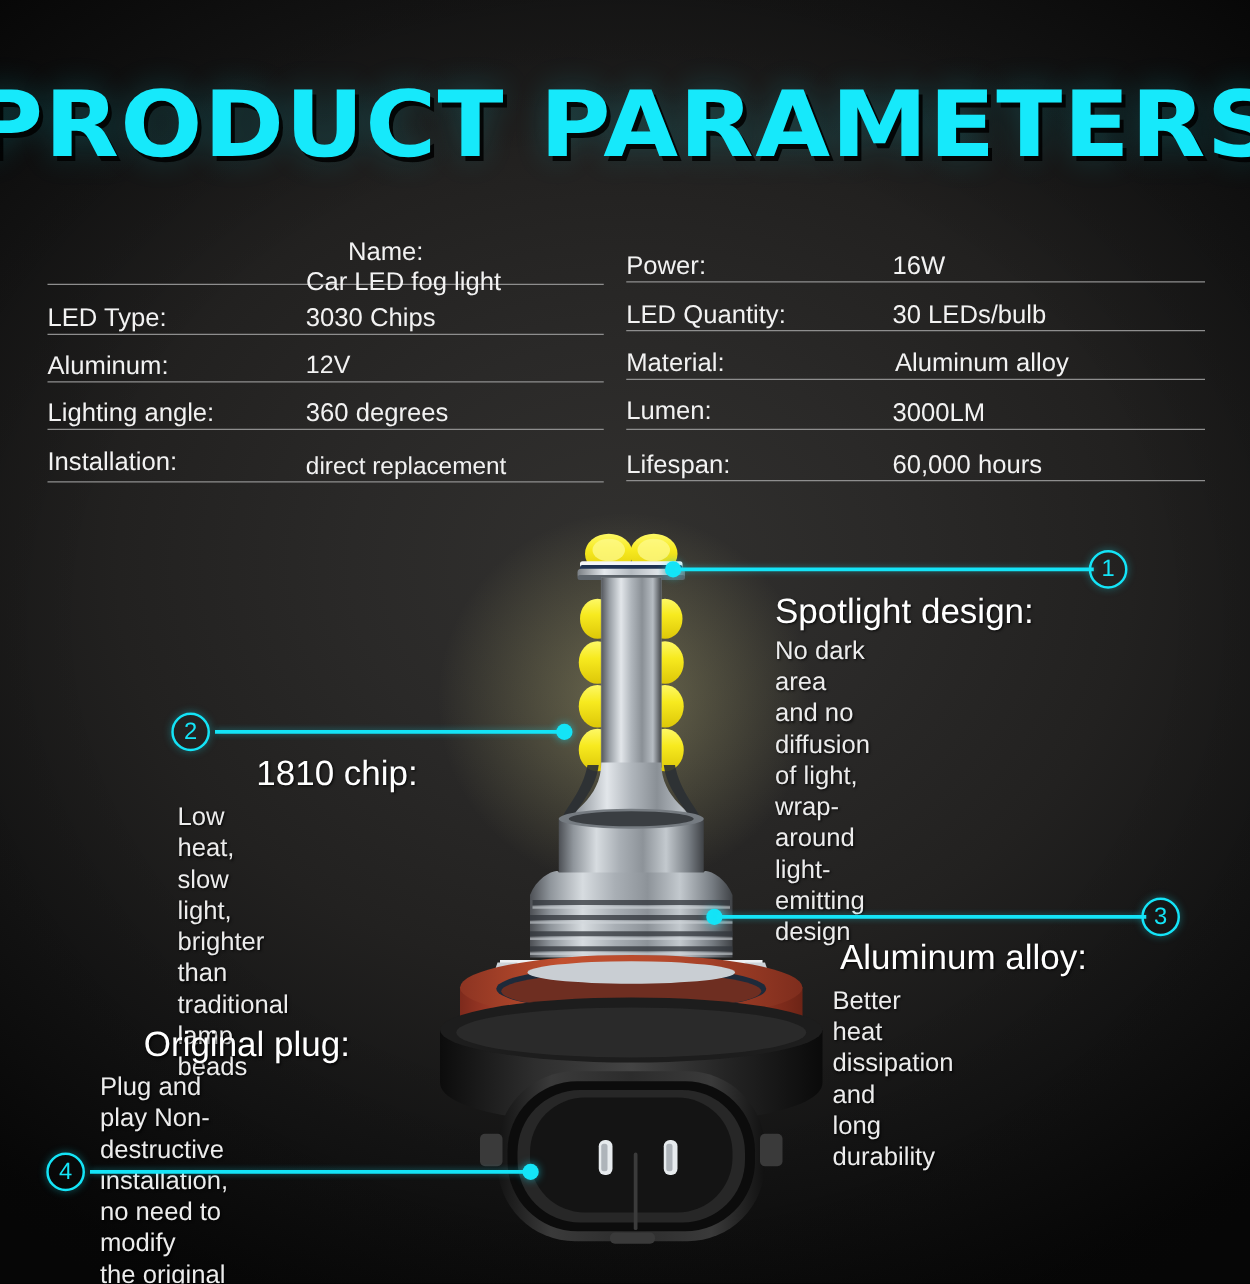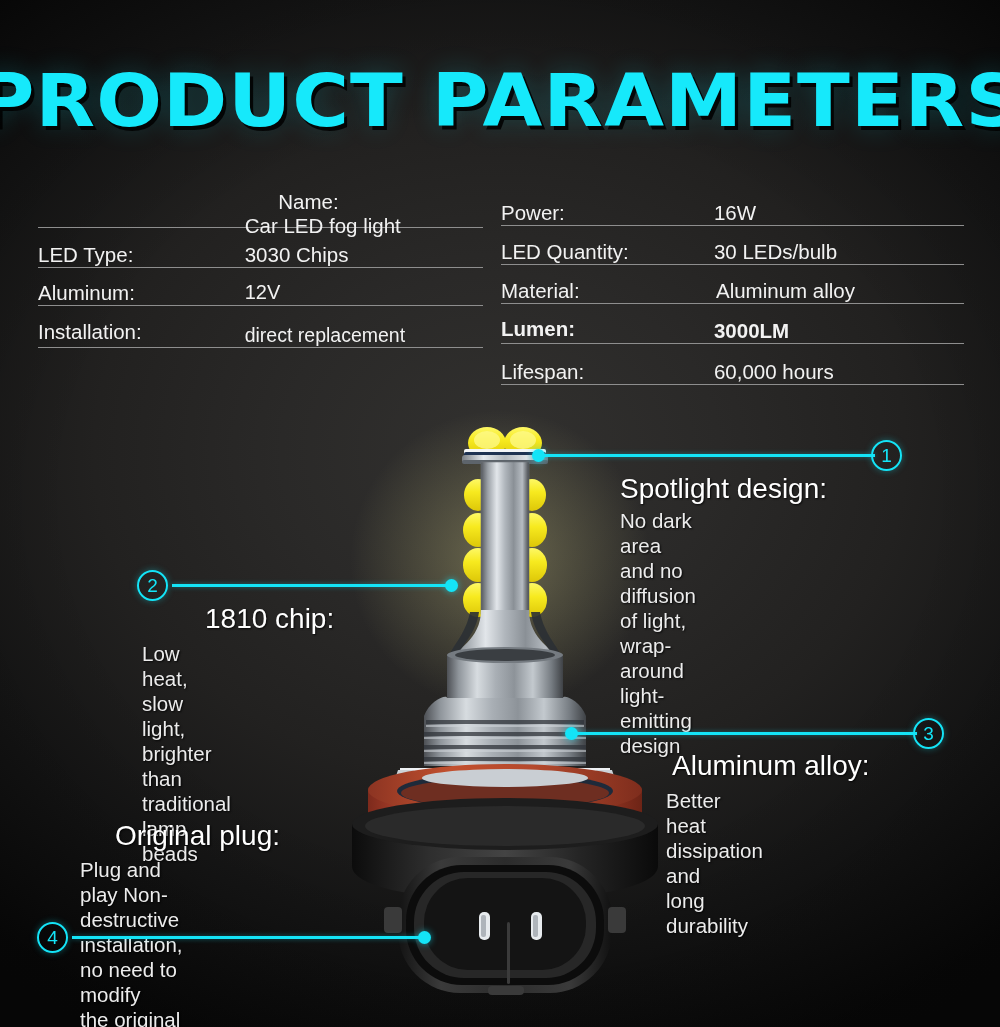--- a/index.html
+++ b/index.html
@@ -69,21 +69,21 @@
   
   .left  .r0 { height:38px;flex-direction:column; }
   .left  .r1 { height:40px; }
   .left  .r2 { height:38px; }
   .left  .r3 { height:38px; }
   .left  .r4 { height:42px; }
 
   .right .r0 { height:36px; }
   .right .r1 { height:39px; }
   .right .r2 { height:39px; }
-  .right .r3 { height:40px;font-weight:bold; }
+  .right .r3 { height:40px; }
   .right .r4 { height:41px; }
 
   .left  .r0 .v,.left  .r1 .v,.left .r2 .v,
   .left  .r3 .v,.left  .r4 .v { padding-left:2px; }
   .left  .r2 .v { font-size:20px; padding-bottom:1px; }
   .left  .r4 .k { padding-bottom:3px; }
   .left  .r4 .v { font-size:19.5px; padding-bottom:0; }
 
   .right .r2 .v { padding-left:2px; }
   .right .r3 .k { padding-bottom:2px; }
@@ -332,20 +332,24 @@
         <div class="v">Car LED fog light</div>
       </div>
       <div class="spec-row r1">
         <div class="k">LED Type:</div>
         <div class="v">3030 Chips</div>
       </div>
       <div class="spec-row r2">
         <div class="k">Aluminum:</div>
         <div class="v">12V</div>
       </div>
+      <div class="spec-row r3">
+        <div class="k">Lighting angle:</div>
+        <div class="v">360 degrees</div>
+      </div>
       <div class="spec-row r4">
         <div class="k">Installation:</div>
         <div class="v">direct replacement</div>
       </div>
     </div>
 
     <div class="spec-col right">
       <div class="spec-row r0">
         <div class="k">Power:</div>
         <div class="v">16W</div>

